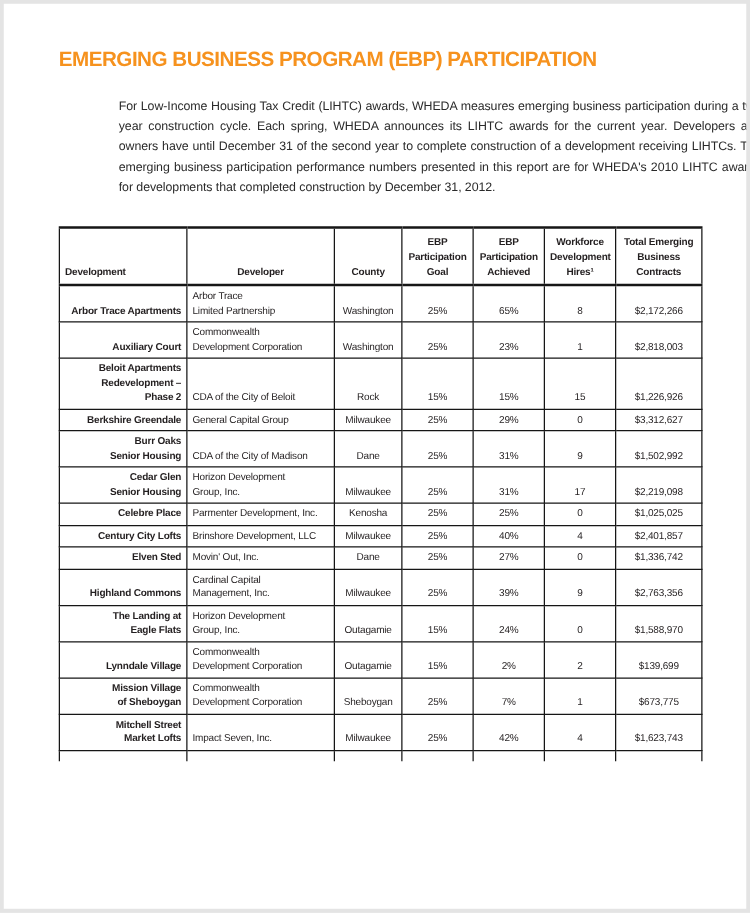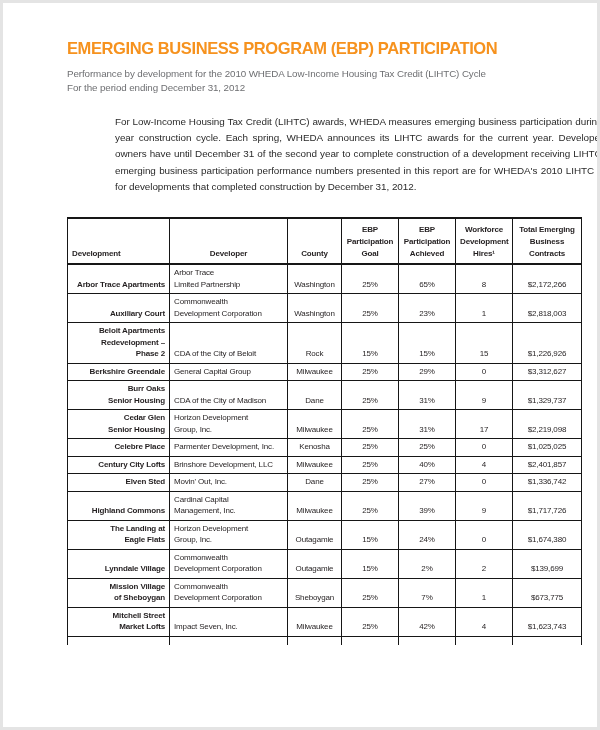--- a/index.html
+++ b/index.html
@@ -6,21 +6,21 @@
   html,body { background:#d8d8d8; }
   .page {
     width:600px; height:730px;
     background:#ffffff;
     border:3px solid #e4e4e4;
     font-family:"Liberation Sans", sans-serif;
     color:#231f20;
     overflow:hidden;
     position:relative;
   }
-  .content { padding:0 42px 0 64px; }
+  .content { padding:0 42px 0 44px; }
 
   .title {
     margin-top:36px;
     font-size:16.5px;
     font-weight:bold;
     letter-spacing:-0.4px;
     color:#f6921e;
     white-space:nowrap;
   }
   .subtitle {
@@ -80,21 +80,20 @@
   .col-contracts   { width:69px; }
 </style>
 </head>
 <body>
 
 <div class="page">
   <div class="content">
 
     <h1 class="title">EMERGING BUSINESS PROGRAM (EBP) PARTICIPATION</h1>
 
-    <p class="subtitle"><span>Performance by development for the 2010 WHEDA Low-Income Housing Tax Credit (LIHTC) Cycle</span><br><span>For the period ending December 31, 2012</span></p>
 
     <p class="intro">For Low-Income Housing Tax Credit (LIHTC) awards, WHEDA measures emerging business participation during a two year construction cycle. Each spring, WHEDA announces its LIHTC awards for the current year. Developers and owners have until December 31 of the second year to complete construction of a development receiving LIHTCs. The emerging business participation performance numbers presented in this report are for WHEDA's 2010 LIHTC awards for developments that completed construction by December 31, 2012.</p>
 
     <table class="ebp">
       <colgroup>
         <col class="col-development">
         <col class="col-developer">
         <col class="col-county">
         <col class="col-goal">
         <col class="col-achieved">
@@ -162,21 +161,21 @@
             <td class="col-contracts">$3,312,627</td>
           </tr>
           <tr>
             <td class="col-development">Burr Oaks
 Senior Housing</td>
             <td class="col-developer">CDA of the City of Madison</td>
             <td class="col-county">Dane</td>
             <td class="col-goal">25%</td>
             <td class="col-achieved">31%</td>
             <td class="col-hires">9</td>
-            <td class="col-contracts">$1,329,737</td>
+            <td class="col-contracts">$1,502,992</td>
           </tr>
           <tr>
             <td class="col-development">Cedar Glen
 Senior Housing</td>
             <td class="col-developer">Horizon Development
 Group, Inc.</td>
             <td class="col-county">Milwaukee</td>
             <td class="col-goal">25%</td>
             <td class="col-achieved">31%</td>
             <td class="col-hires">17</td>
@@ -210,32 +209,32 @@
             <td class="col-contracts">$1,336,742</td>
           </tr>
           <tr>
             <td class="col-development">Highland Commons</td>
             <td class="col-developer">Cardinal Capital
 Management, Inc.</td>
             <td class="col-county">Milwaukee</td>
             <td class="col-goal">25%</td>
             <td class="col-achieved">39%</td>
             <td class="col-hires">9</td>
-            <td class="col-contracts">$1,717,726</td>
+            <td class="col-contracts">$2,763,356</td>
           </tr>
           <tr>
             <td class="col-development">The Landing at
 Eagle Flats</td>
             <td class="col-developer">Horizon Development
 Group, Inc.</td>
             <td class="col-county">Outagamie</td>
             <td class="col-goal">15%</td>
             <td class="col-achieved">24%</td>
             <td class="col-hires">0</td>
-            <td class="col-contracts">$1,674,380</td>
+            <td class="col-contracts">$1,588,970</td>
           </tr>
           <tr>
             <td class="col-development">Lynndale Village</td>
             <td class="col-developer">Commonwealth
 Development Corporation</td>
             <td class="col-county">Outagamie</td>
             <td class="col-goal">15%</td>
             <td class="col-achieved">2%</td>
             <td class="col-hires">2</td>
             <td class="col-contracts">$139,699</td>

